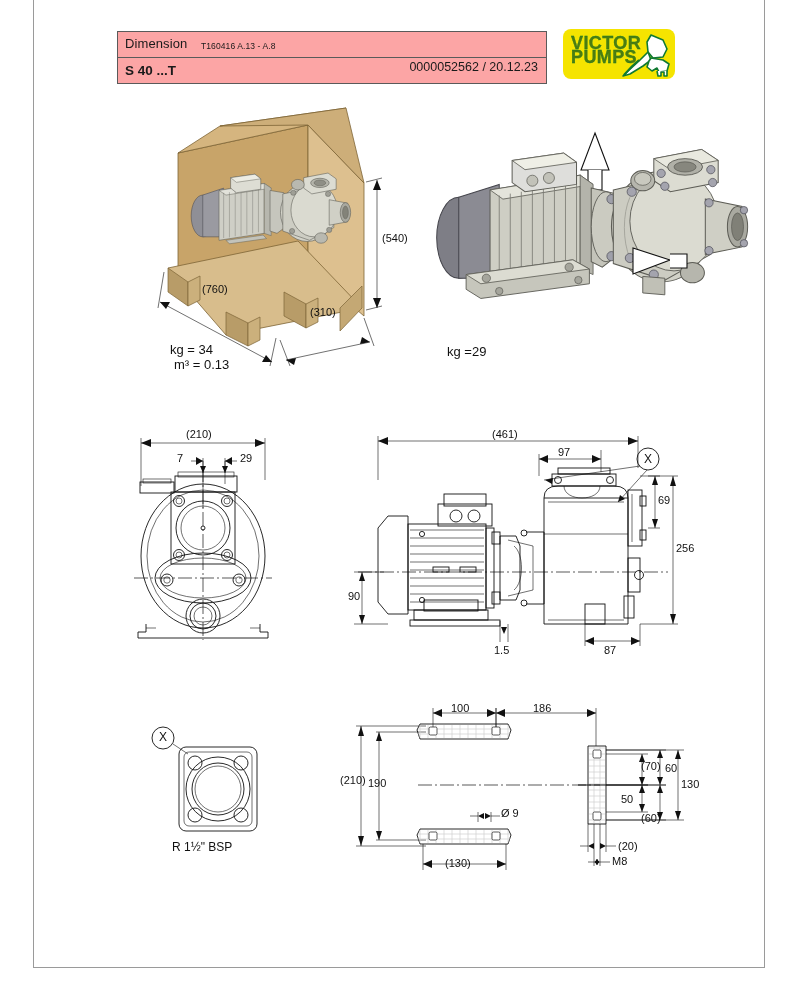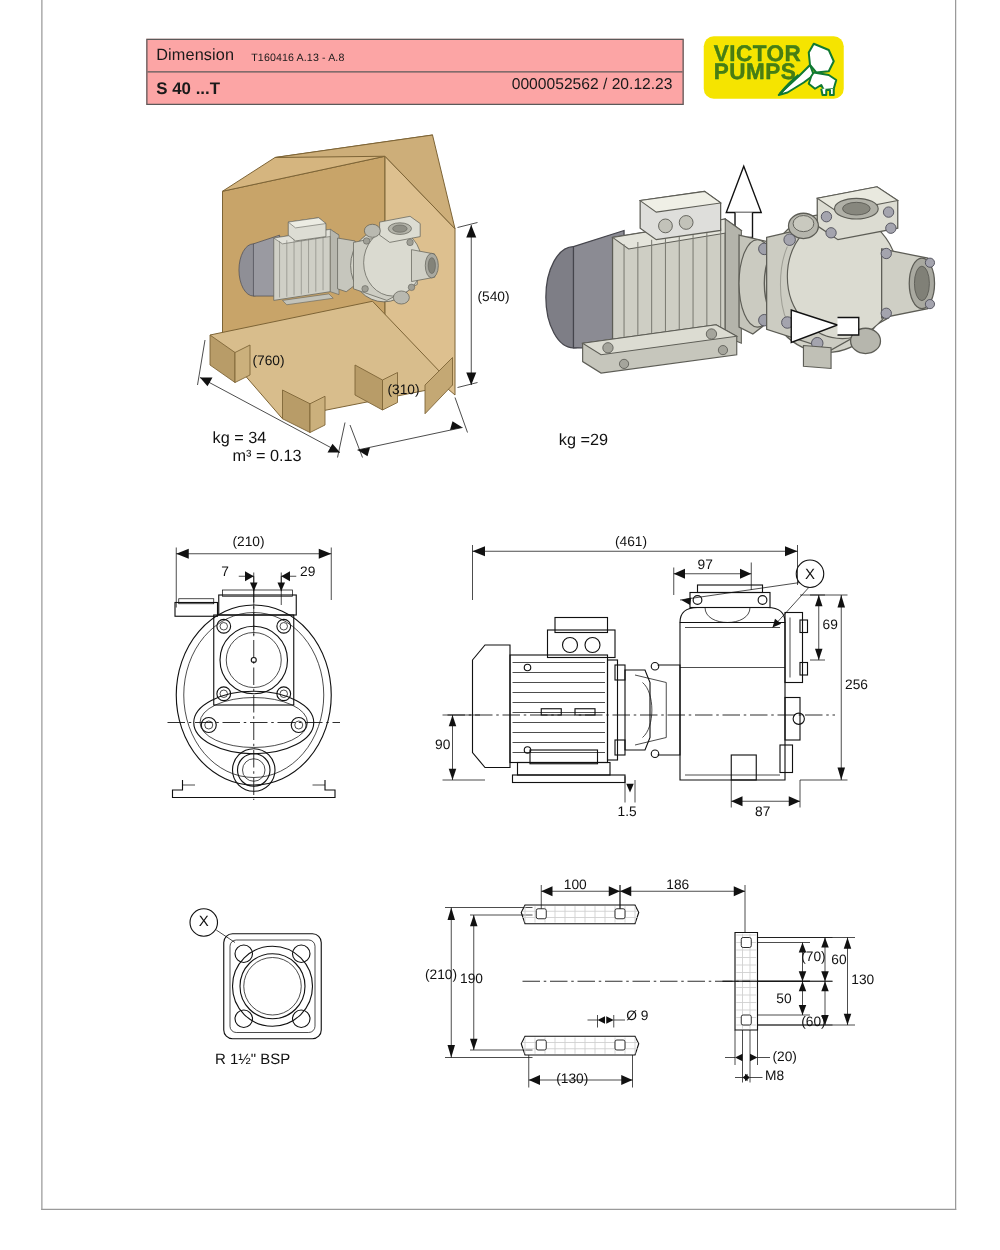--- a/index.html
+++ b/index.html
@@ -259,21 +259,21 @@
       <polygon points="227,188 223,178 231,178" fill="#111"></polygon>
     </svg>
 
     <span class="dim-text" style="left:52px; top:163px;">(760)</span>
     <span class="dim-text" style="left:160px; top:186px;">(310)</span>
     <span class="dim-text" style="left:232px; top:112px;">(540)</span>
   </div>
 
   <div class="fig" style="left:170px; top:342px;">
     <div class="note-text" style="left:0; top:0;">kg = 34</div>
-    <div class="note-text" style="left:16px; top:15px;text-align:right;">m³ = 0.13</div>
+    <div class="note-text" style="left:4px; top:15px;text-align:right;">m³ = 0.13</div>
   </div>
 
   <div class="fig" style="left:425px; top:128px;">
     <svg width="265" height="220" viewBox="0 0 265 220">
 
       <g>
         <polygon points="170,5 184,42 156,42" fill="#fff" stroke="#111" stroke-width="1.1"></polygon>
         <path d="M163,42 L163,62 L177,62 L177,42" fill="#fff" stroke="#111" stroke-width="1.1"></path>
       </g>
 

